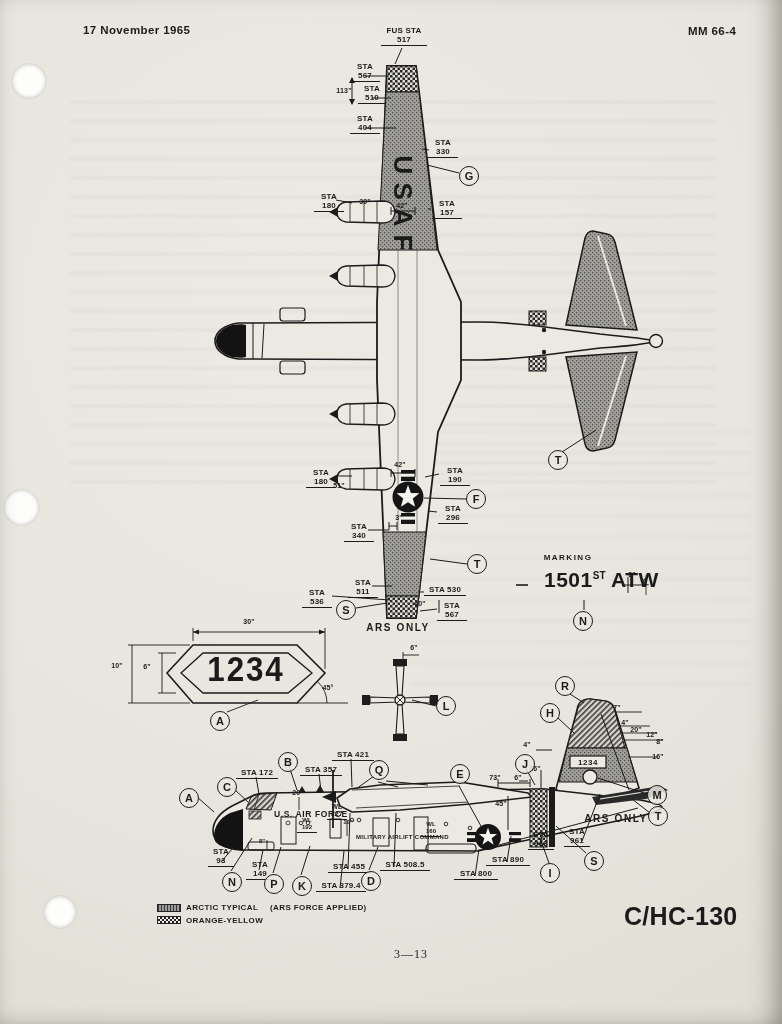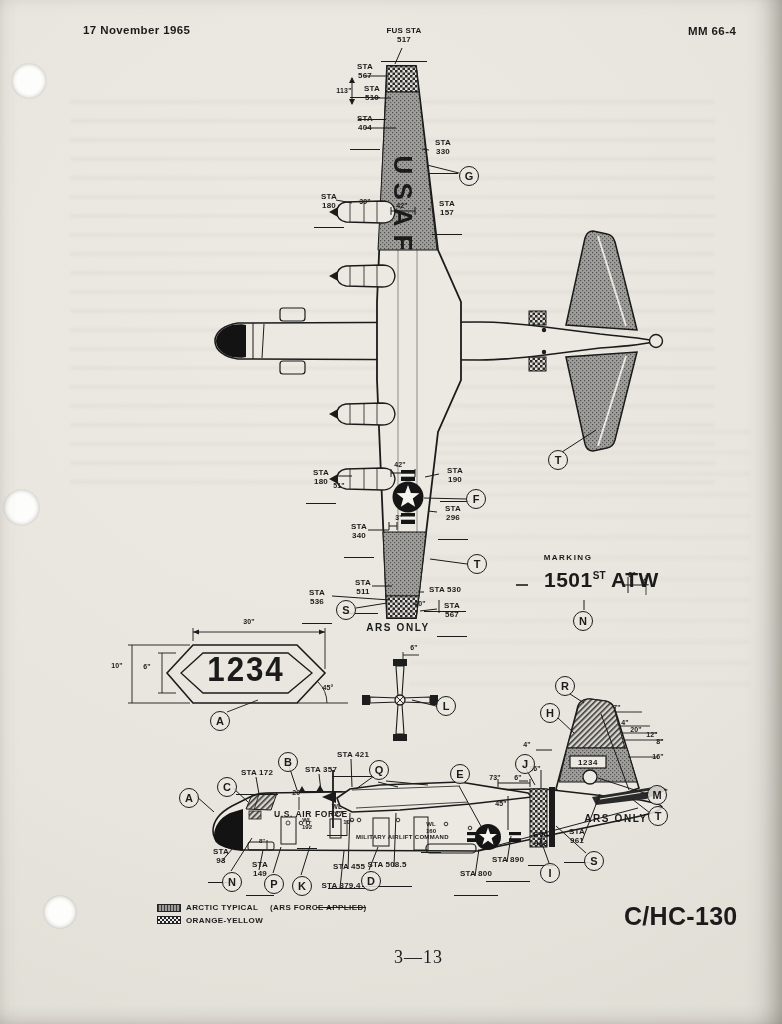--- a/index.html
+++ b/index.html
@@ -5,41 +5,41 @@
 html,body{margin:0;padding:0;background:#d8d5cd}
 .page{position:relative;width:782px;height:1024px;background:radial-gradient(circle at 40% 30%,#edeae3,#e8e5de 60%,#e0ddd5);overflow:hidden;font-family:"Liberation Sans",sans-serif;color:#1b1b1b}
 .page::after{content:"";position:absolute;inset:0;pointer-events:none;
  box-shadow:inset -22px 0 26px -16px rgba(70,65,55,.5), inset 14px 0 20px -16px rgba(70,65,55,.18), inset 0 -14px 20px -14px rgba(70,65,55,.2)}
 .ghost{position:absolute;opacity:.5;pointer-events:none;filter:blur(1px)}
 .g1{left:70px;top:100px;width:645px;height:390px;background:repeating-linear-gradient(180deg,rgba(125,122,112,.10) 0 4px,transparent 4px 19px)}
 .g2{left:410px;top:430px;width:340px;height:260px;background:repeating-linear-gradient(180deg,rgba(125,122,112,.09) 0 4px,transparent 4px 21px)}
 .hole{position:absolute;background:#fdfdfb;border-radius:50%;box-shadow:inset 0 0 4px rgba(0,0,0,.22),0 0 0 1px rgba(0,0,0,.05)}
 .art{position:absolute;left:0;top:0}
 .lb{position:absolute;font-weight:bold;font-size:8px;line-height:1.15;text-align:center;white-space:pre-line;letter-spacing:.2px}
-.u{border-bottom:1.2px solid #1b1b1b;padding-bottom:17px}
+.u{border-bottom:1.2px solid #1b1b1b;padding-bottom:1px}
 .dim{font-size:7px}
 .s65{font-size:6.5px}
 .s6{font-size:6px;letter-spacing:0}
 .hdr{position:absolute;font-weight:bold;font-size:11.5px;letter-spacing:.4px}
 .callout{position:absolute;width:20px;height:20px;border:1.7px solid #1b1b1b;border-radius:50%;font-size:11px;font-weight:bold;display:flex;align-items:center;justify-content:center;background:rgba(234,231,224,.85);box-sizing:border-box}
 .usaf{position:absolute;left:345px;top:192px;width:115px;height:30px;line-height:30px;text-align:center;font-weight:bold;font-size:26px;letter-spacing:8px;transform:rotate(90deg)}
 .arsonly{font-size:10px;letter-spacing:1.6px}
 .typ-title{position:absolute;font-weight:bold;font-size:8px;letter-spacing:1.5px;text-align:center}
 .typ-row{position:absolute;font-weight:bold;font-size:21px;letter-spacing:.5px;text-align:center;white-space:nowrap}
 .typ-row sup{font-size:10px;vertical-align:8px;letter-spacing:0}
 .hexnum{position:absolute;font-weight:bold;font-size:33px;letter-spacing:2px;text-align:center;transform:scale(.95,1.05)}
 .usaf-side{position:absolute;font-weight:bold;font-size:8.5px;letter-spacing:.6px;white-space:nowrap}
 .mac{position:absolute;font-weight:bold;font-size:6px;letter-spacing:.3px;white-space:nowrap}
 .tailnum{position:absolute;font-weight:bold;font-size:8px;text-align:center;letter-spacing:.5px}
 .sw{position:absolute;width:24px;height:8px;border:1px solid #222;box-sizing:border-box}
 .sw-arc{background:repeating-linear-gradient(90deg,#3a3a3a 0 1.5px,#9a9a9a 1.5px 3px)}
 .sw-chk{background-image:linear-gradient(45deg,#222 25%,transparent 25%,transparent 75%,#222 75%),linear-gradient(45deg,#222 25%,transparent 25%,transparent 75%,#222 75%);background-size:4px 4px;background-position:0 0,2px 2px;background-color:#eee}
 .leg{position:absolute;font-weight:bold;font-size:8px;letter-spacing:.4px;text-align:left}
 .model{position:absolute;font-weight:bold;font-size:25px;letter-spacing:.3px}
-.pageno{position:absolute;font-family:"Liberation Serif",serif;font-size:18px;letter-spacing:1px}
+.pageno{position:absolute;font-family:"Liberation Serif",serif;font-size:12px;letter-spacing:1px}
 </style>
 </head>
 <body>
 
 <div class="page">
 
   <div class="ghost g1"></div>
   <div class="ghost g2"></div>
 
   <div class="hole" style="left:12px;top:64px;width:34px;height:34px"></div>
@@ -361,21 +361,21 @@
   <div class="lb s6" style="left:341px;top:819px;width:14px">10"</div>
   <div class="lb s6" style="left:256px;top:838px;width:12px">8"</div>
   <div class="lb u" style="left:208px;top:847px;width:26px">STA
 93</div>
   <div class="lb u" style="left:246px;top:860px;width:28px">STA
 149</div>
   <div class="mac" style="left:356px;top:834px;width:88px">MILITARY AIRLIFT COMMAND</div>
   <div class="lb s6 u" style="left:421px;top:821px;width:20px">WL
 160</div>
   <div class="lb u" style="left:328px;top:862px;width:42px">STA 455</div>
-  <div class="lb u" style="left:362px;top:860px;width:50px">STA 508.5</div>
+  <div class="lb u" style="left:380px;top:860px;width:50px">STA 508.5</div>
   <div class="lb u" style="left:316px;top:881px;width:50px">STA 379.4</div>
   <div class="lb u" style="left:454px;top:869px;width:44px">STA 800</div>
   <div class="lb u" style="left:486px;top:855px;width:44px">STA 890</div>
   <div class="lb u" style="left:528px;top:830px;width:26px">STA
 913</div>
   <div class="lb u" style="left:564px;top:827px;width:26px">STA
 961</div>
   <div class="lb arsonly" style="left:584px;top:813px;width:64px">ARS ONLY</div>
   <div class="tailnum" style="left:572px;top:758px;width:32px">1234</div>
   <div class="lb dim" style="left:486px;top:774px;width:18px">73"</div>

